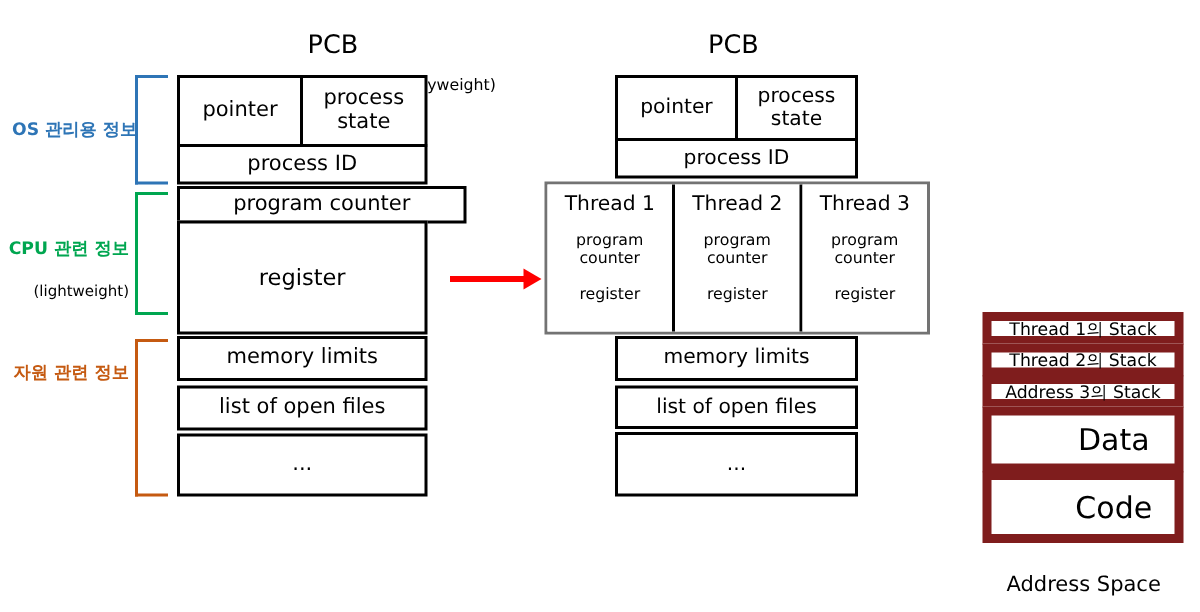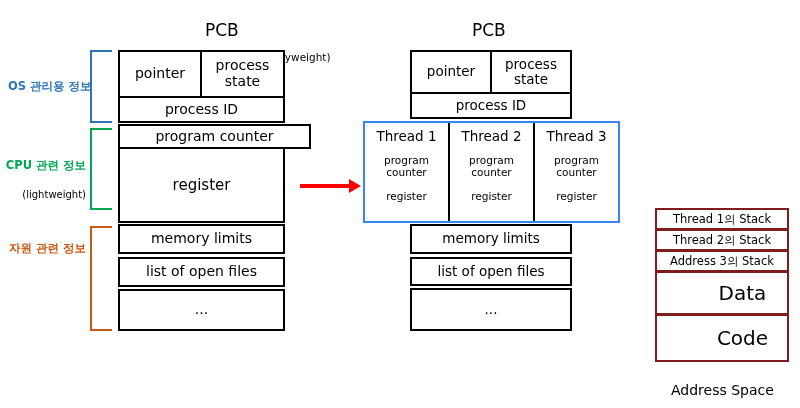--- a/index.html
+++ b/index.html
@@ -93,21 +93,21 @@
     height: 0;
     border-top: 7px solid transparent;
     border-bottom: 7px solid transparent;
     border-left: 12px solid #FF0000;
   }
 
   
   .thread-group {
     position: absolute;
     box-sizing: border-box;
-    border: 2px solid #3b82f6;
+    border: 2px solid #737373;
     background: #fff;
     display: flex;
   }
   .thread-col {
     box-sizing: border-box;
     flex: 1 1 0;
     border-right: 2px solid #000;
     display: flex;
     flex-direction: column;
     align-items: center;
@@ -130,21 +130,21 @@
   .thread-reg {
     font-size: 10.5px;
     line-height: 1.15;
     text-align: center;
   }
 
   
   .as-cell {
     position: absolute;
     box-sizing: border-box;
-    border: 2px solid #7f1d1d;
+    border: 6px solid #7f1d1d;
     background: #fff;
     display: flex;
     align-items: center;
     justify-content: center;
     font-size: 11.5px;
     color: #000;
     white-space: nowrap;
   }
   .as-cell.big { font-size: 20px; padding-left: 41px; }
 </style>

